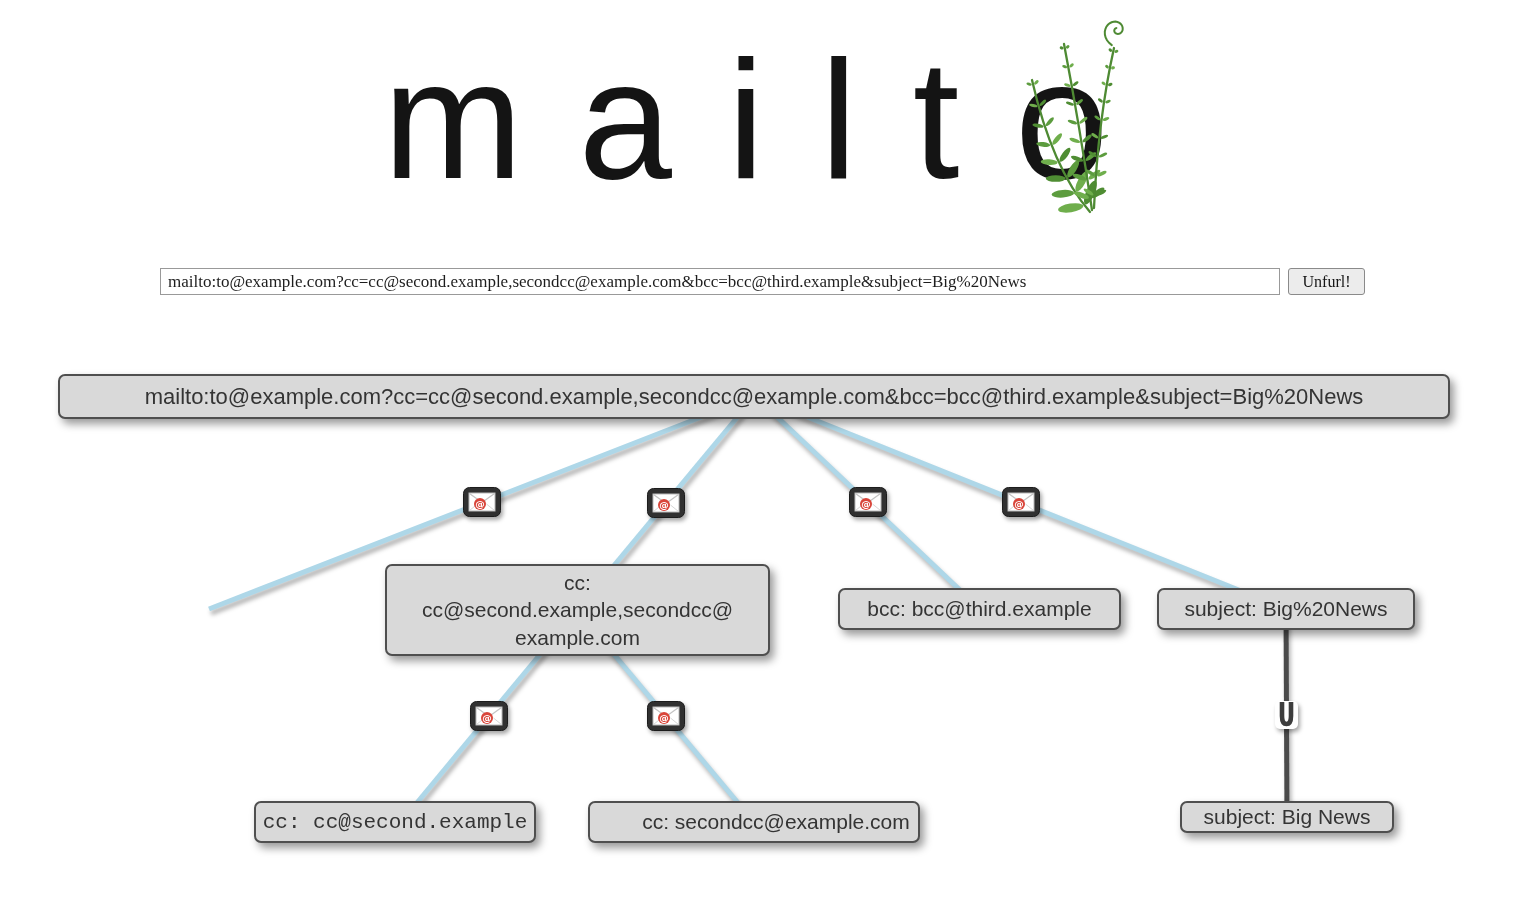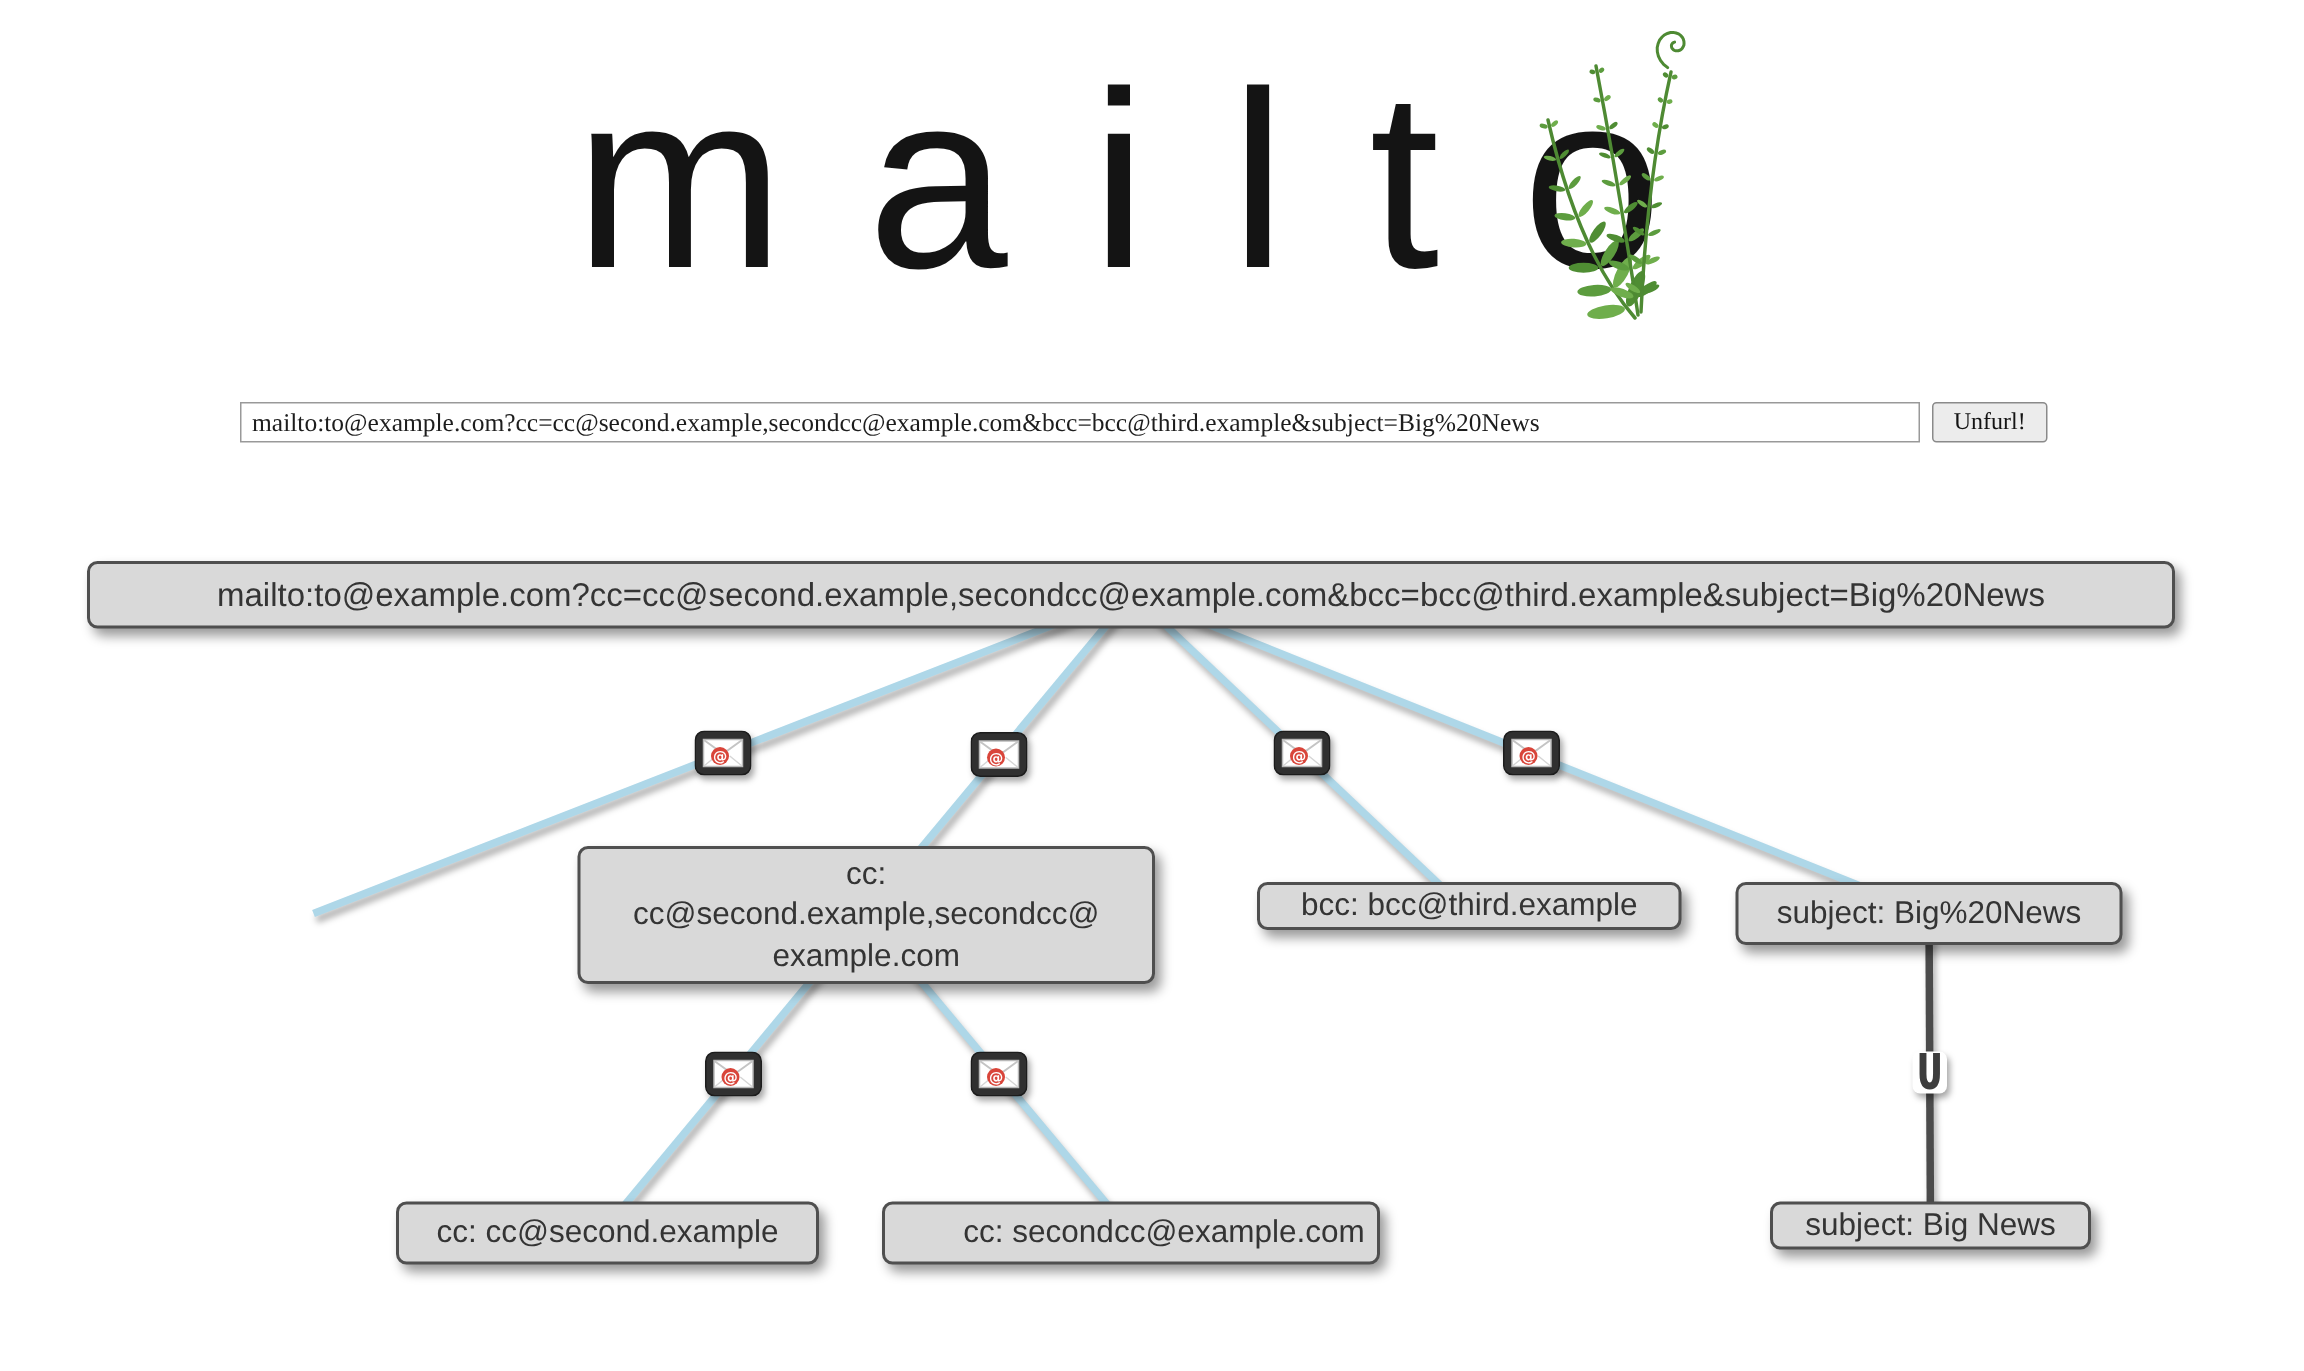--- a/index.html
+++ b/index.html
@@ -27,23 +27,23 @@
   .edge-dark{stroke:#4b4b4b;stroke-width:5;fill:none;filter:drop-shadow(2px 3px 2px rgba(0,0,0,0.30));}
 
   .node{position:absolute;z-index:3;background:#d9d9d9;border:2px solid #4f4f4f;border-radius:7px;
       color:#343434;font-size:21px;display:flex;align-items:center;justify-content:center;
       text-align:center;box-sizing:border-box;box-shadow:4px 5px 8px rgba(0,0,0,0.40);
       white-space:nowrap;cursor:grab;}
   .node.multiline{white-space:pre-line;line-height:1.3;}
   .n-root{left:58px;top:374px;width:1392px;height:45px;font-size:22px;}
   .n-to{left:85px;top:588px;width:248px;height:42px;}
   .n-cc{left:385px;top:564px;width:385px;height:92px;}
-  .n-bcc{left:838px;top:588px;width:283px;height:32px;}
+  .n-bcc{left:838px;top:588px;width:283px;height:42px;}
   .n-subject{left:1157px;top:588px;width:258px;height:42px;}
-  .n-cc1{left:264px;top:801px;width:282px;height:42px;}
+  .n-cc1{left:254px;top:801px;width:282px;height:42px;font-family:Liberation Mono, monospace;}
   .n-cc2{left:588px;top:801px;width:332px;height:42px;padding-left:44px;}
   .n-subject2{left:1180px;top:801px;width:214px;height:32px;}
 
   .edge-icon{position:absolute;z-index:2;width:38px;height:30px;
       filter:drop-shadow(2px 3px 2px rgba(0,0,0,0.35));}
   .i-1{left:463px;top:487px;} .i-2{left:647px;top:488px;}
   .i-3{left:849px;top:487px;} .i-4{left:1002px;top:487px;}
   .i-5{left:470px;top:701px;} .i-6{left:647px;top:701px;}
   .u-icon{position:absolute;z-index:2;left:1274px;top:700px;width:25px;height:30px;
       filter:drop-shadow(2px 3px 2px rgba(0,0,0,0.35));}

